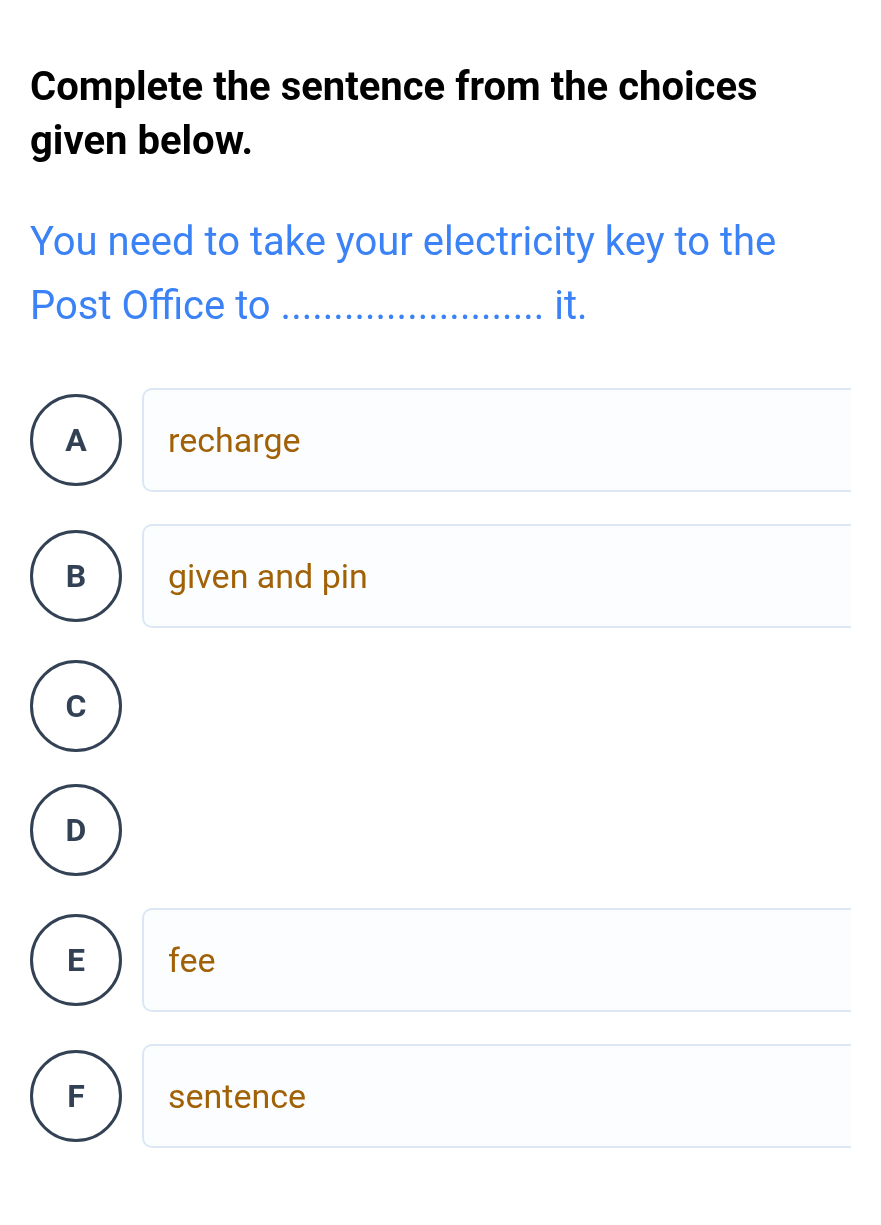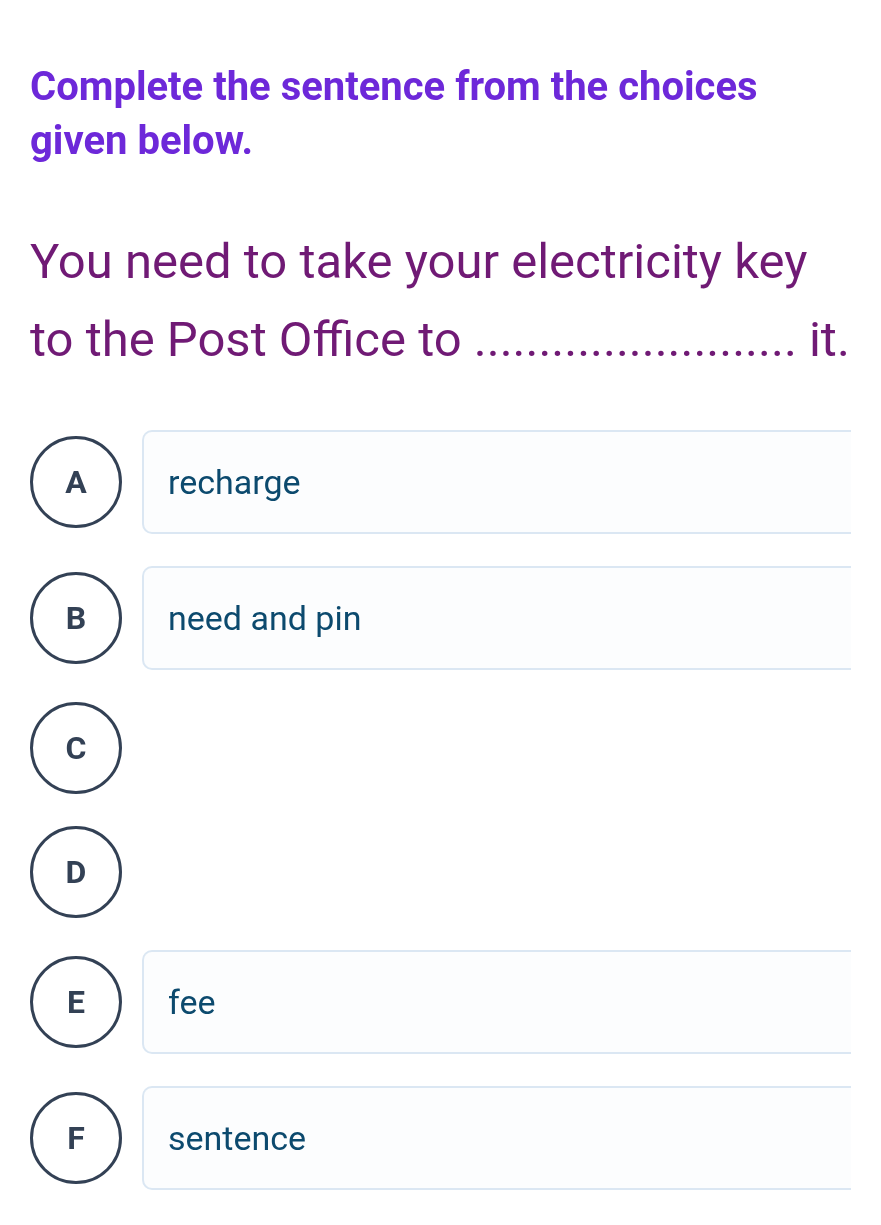--- a/index.html
+++ b/index.html
@@ -12,28 +12,28 @@
     color: #334155;
     overflow: hidden;
   }
   .container {
     padding: 60px 30px 0 30px;
     box-sizing: border-box;
   }
   .instruction {
     font-size: 40px;
     font-weight: 700;
-    color: #6d28d9;
+    color: #000000;
     line-height: 1.35;
-    margin-bottom: 55px;
+    margin-bottom: 42px;
   }
   .question {
-    font-size: 49px;
+    font-size: 40px;
     font-weight: 400;
-    color: #701a75;
+    color: #3b82f6;
     line-height: 1.6;
     margin-bottom: 50px;
   }
   .choices {
     display: flex;
     flex-direction: column;
     gap: 32px;
   }
   .choice {
     display: flex;
@@ -56,21 +56,21 @@
     background: #ffffff;
   }
   .choice-box {
     flex: 1;
     border: 2px solid #dbe7f3;
     border-right: none;
     border-radius: 10px 0 0 10px;
     background: #fcfdfe;
     padding: 30px 24px;
     font-size: 34px;
-    color: #0c4a6e;
+    color: #a16207;
     box-sizing: border-box;
     min-height: 100px;
     display: flex;
     align-items: center;
   }
 </style>
 </head>
 <body>
 
 <div class="container">
@@ -78,21 +78,21 @@
   <div class="question">You need to take your electricity key to the Post Office to ......................... it.</div>
   <div class="choices">
 
     <div class="choice">
       <div class="letter-circle">A</div>
       <div class="choice-box">recharge</div>
     </div>
 
     <div class="choice">
       <div class="letter-circle">B</div>
-      <div class="choice-box">need and pin</div>
+      <div class="choice-box">given and pin</div>
     </div>
 
     <div class="choice">
       <div class="letter-circle">C</div>
     </div>
 
     <div class="choice">
       <div class="letter-circle">D</div>
     </div>
 

